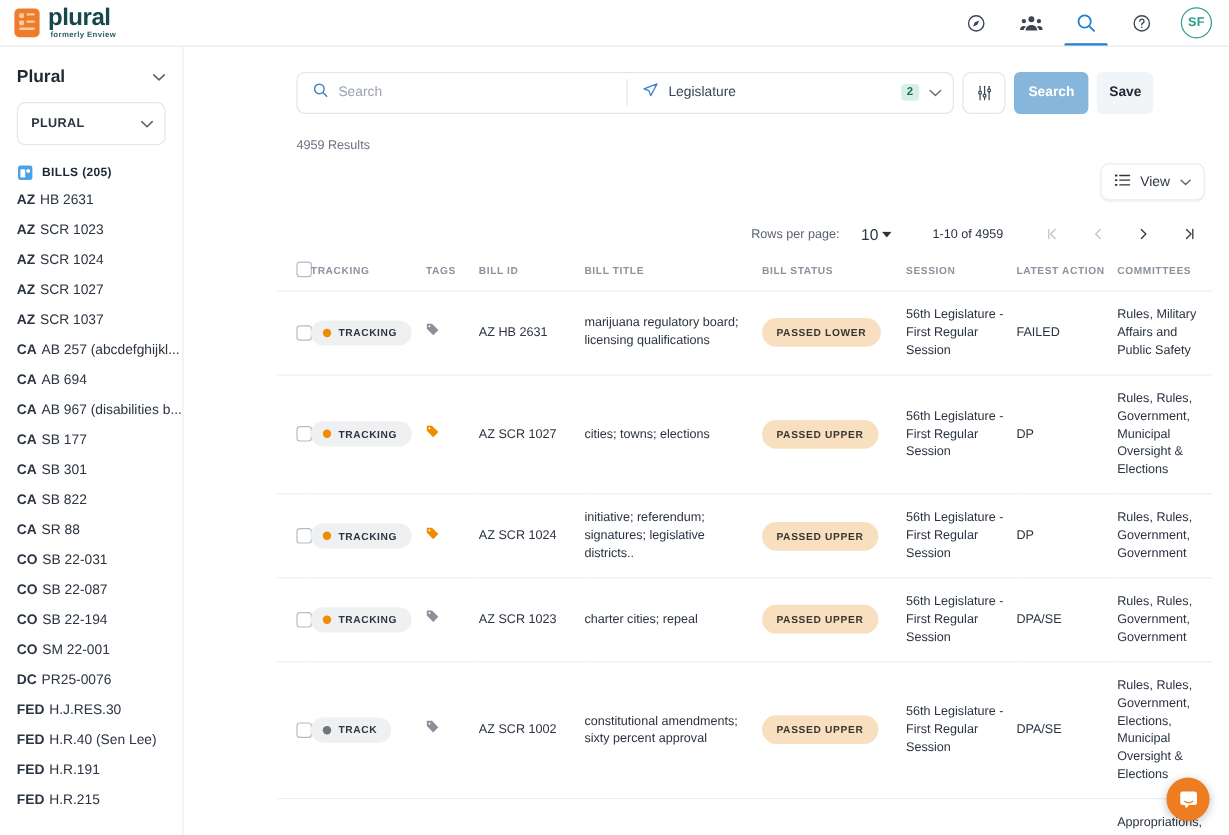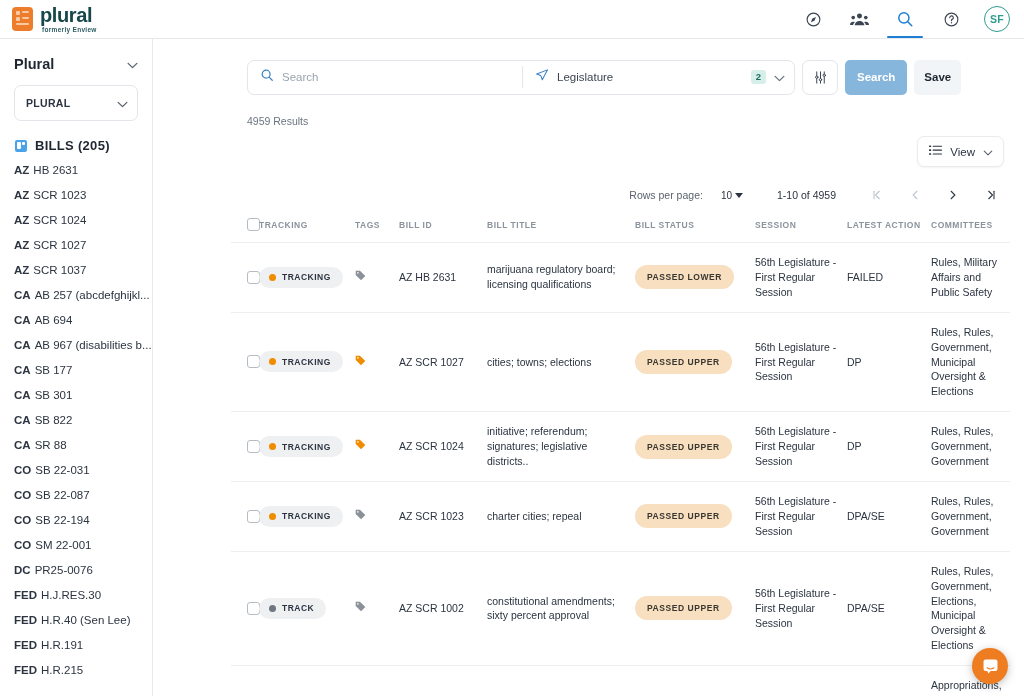--- a/index.html
+++ b/index.html
@@ -78,21 +78,21 @@
     padding: 0 9px 0 11px;
   }
   .side-select .v { font-size: 10.5px; font-weight: 700; color: #2b3440; letter-spacing: 0.3px; }
   .side-group {
     display: flex; align-items: center; gap: 8px;
     padding: 17px 0 0 1px;
   }
   .grp-ic { width: 12px; height: 12px; border-radius: 2px; background: #4aa3e8; position: relative; flex: none; }
   .grp-ic::before { content:""; position:absolute; left:2px; top:2.5px; width:3.5px; height:7px; background:#fff; border-radius:1px;}
   .grp-ic::after { content:""; position:absolute; left:6.5px; top:2.5px; width:3.5px; height:3px; background:#fff; border-radius:1px;}
-  .side-group .lbl { font-size: 13px; font-weight: 700; letter-spacing: 0.3px; color: #1f2731; }
+  .side-group .lbl { font-size: 10px; font-weight: 700; letter-spacing: 0.3px; color: #1f2731; }
   .side-list { padding-top: 4px; }
   .side-item {
     height: 25px; display: flex; align-items: center;
     font-size: 11.5px; color: #2b3440; white-space: nowrap; overflow: hidden;
     padding-right: 6px;
   }
   .side-item .st { font-weight: 700; margin-right: 4px; }
 
   
   .main { flex: 1; min-width: 0; background: #ffffff; display: flex; flex-direction: column; }
@@ -149,21 +149,21 @@
     font-size: 11.5px; color: #2b3440; box-shadow: 0 1px 2px rgba(16,24,40,.05);
   }
   .viewbtn {
     margin-left: auto; height: 31px; padding: 0 10px 0 11px;
     border: 1px solid #e9ecef; border-radius: 7px; background: #fff;
     display: flex; align-items: center; gap: 8px;
     font-size: 11.5px; color: #2b3440; box-shadow: 0 1px 2px rgba(16,24,40,.05);
   }
   .pager { display: flex; align-items: center; justify-content: flex-end; gap: 12px; margin-top: 16px; }
   .pager .lbl { font-size: 10.5px; color: #5a636e; }
-  .pager .rpp { font-size: 10px; color: #2b3440; display: flex; align-items: center; gap: 3px; margin-left: 6px; }
+  .pager .rpp { font-size: 13px; color: #2b3440; display: flex; align-items: center; gap: 3px; margin-left: 6px; }
   .pager .range { font-size: 10.5px; color: #2b3440; margin-left: 22px; }
   .pg-btn { width: 26px; height: 24px; display: flex; align-items: center; justify-content: center; color: #343c47; }
   .pg-btn.dim { color: #c0c6cd; }
   .pg-btn.first { margin-left: 16px; }
 
   
   .table-scroll { flex: 1; overflow: hidden; padding: 0 14px 12px 78px; }
   table { width: 100%; border-collapse: collapse; table-layout: fixed; }
   thead th {
     text-align: left; font-size: 8.5px; font-weight: 600;

